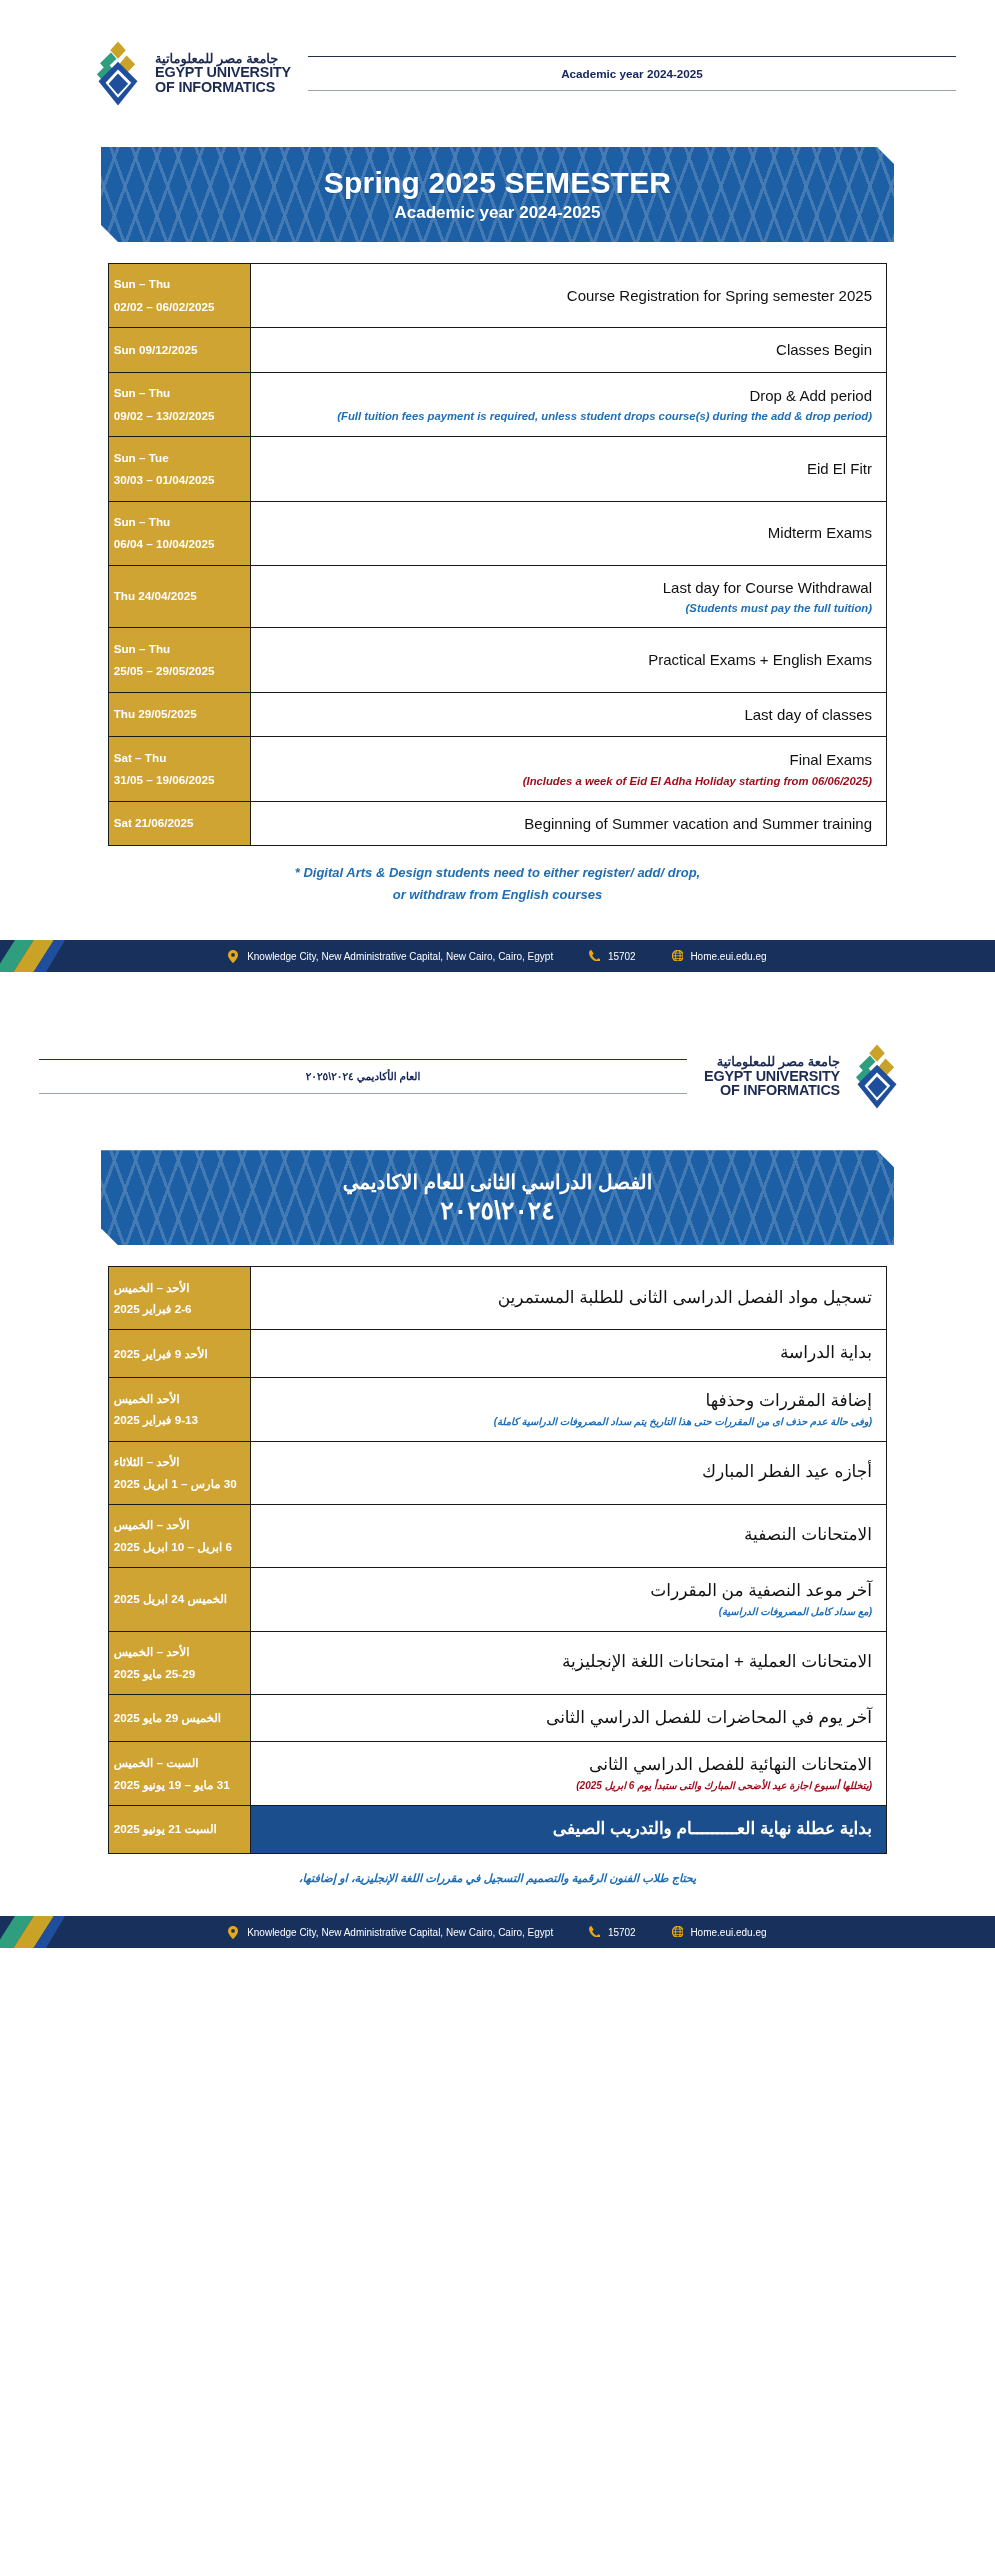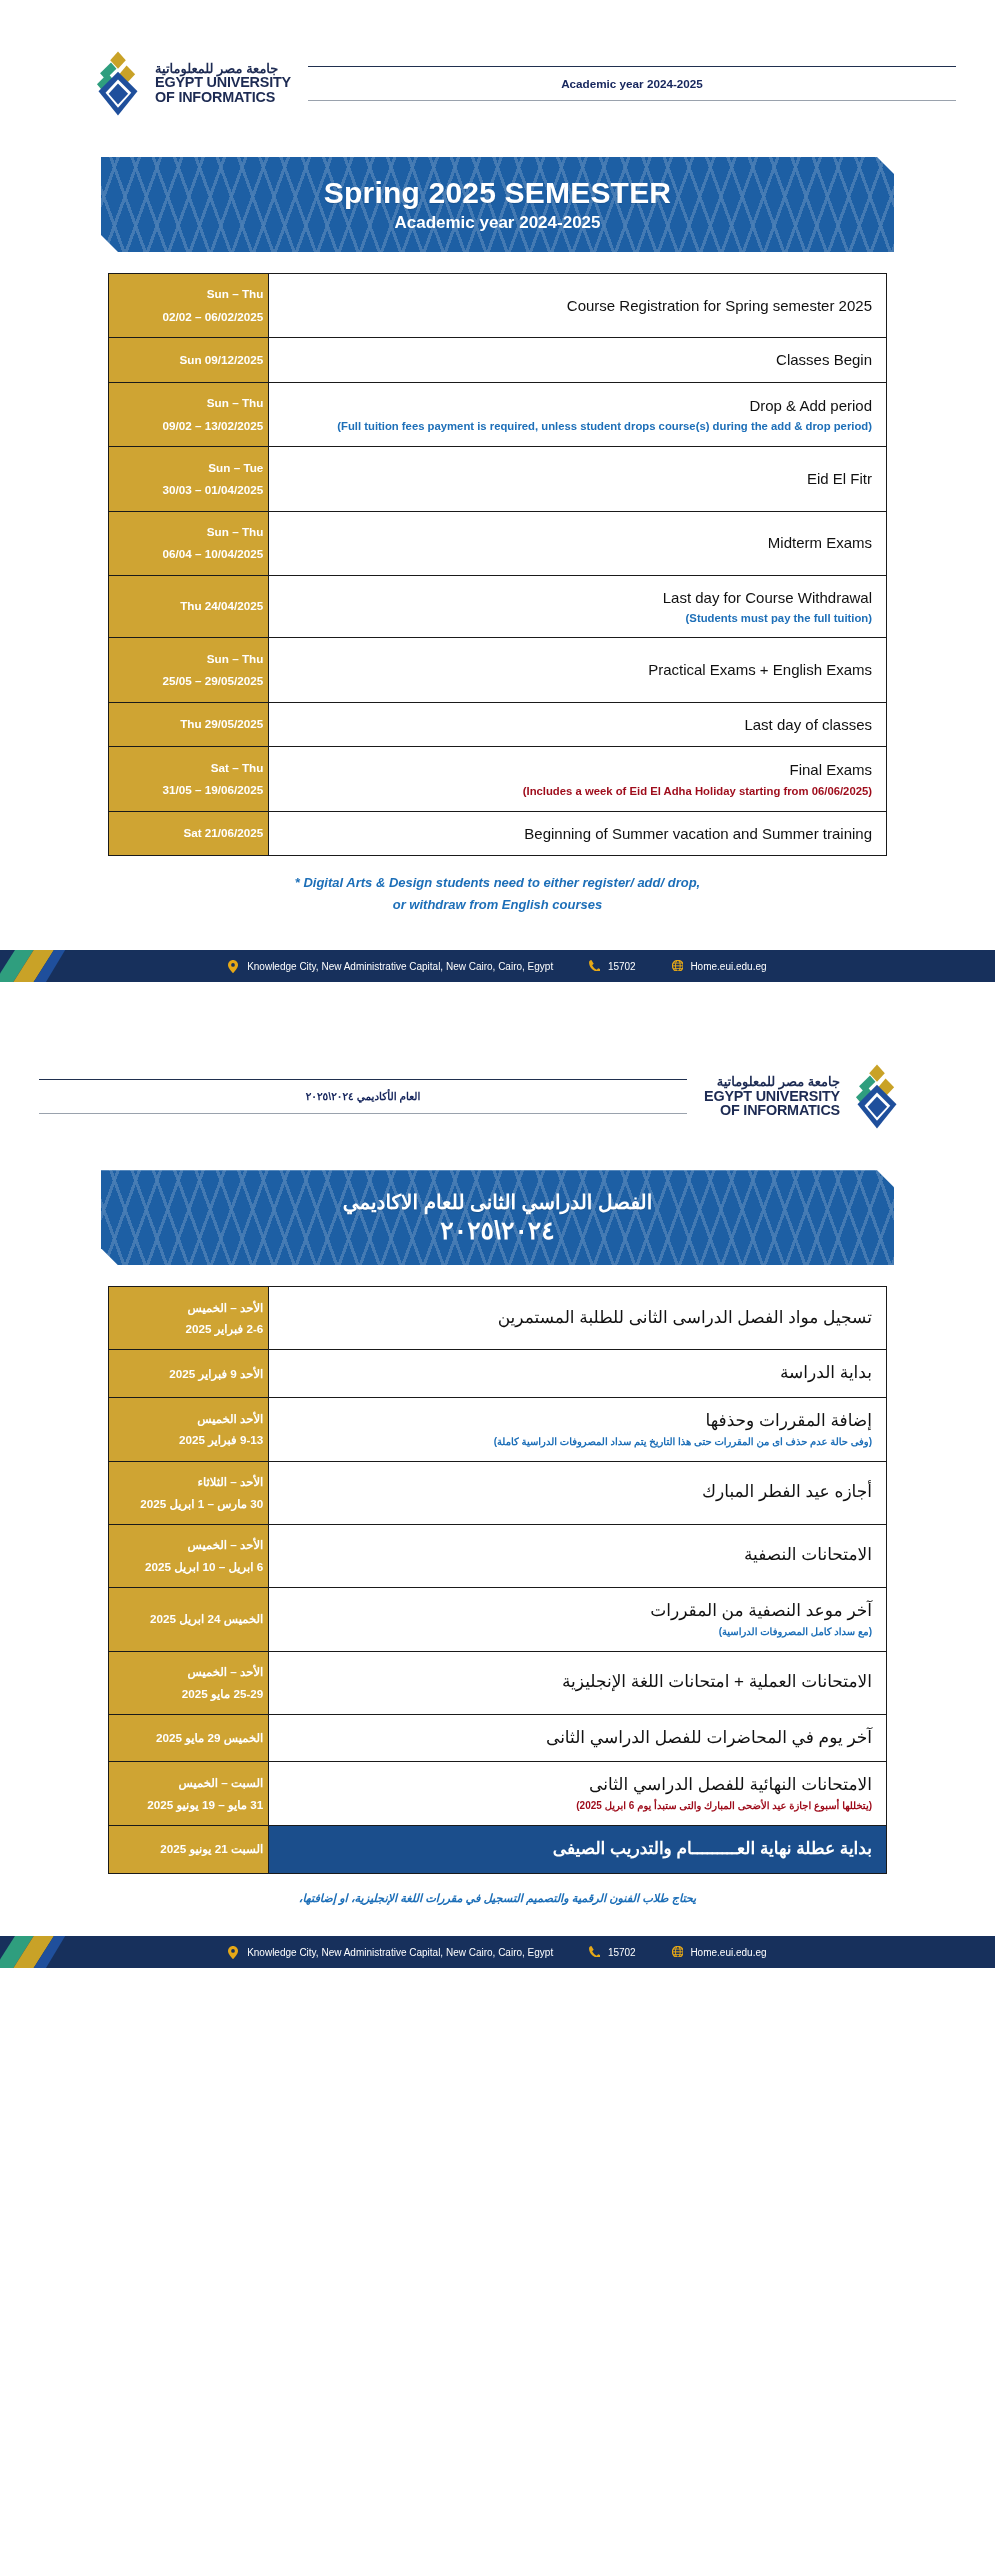--- a/index.html
+++ b/index.html
@@ -12,21 +12,20 @@
 
   .page { width: 995px; position: relative; background:#fff; }
 
   
   .letterhead {
     position: relative;
     height: 147px;
     display: flex;
     align-items: center;
     padding: 0 0 0 92px;
-    margin-top: 10px;
   }
   .letterhead.rtl { padding: 0 92px 0 0; flex-direction: row-reverse; }
 
   .logo-wrap { display: flex; align-items: center; gap: 11px; flex: 0 0 auto; }
   .logo-wrap.rtl { flex-direction: row-reverse; }
 
   .logo-mark { width: 52px; height: 67px; position: relative; flex: 0 0 auto; }
   .logo-mark svg { display:block; }
 
   .logo-text { line-height: 1.02; }
@@ -85,39 +84,39 @@
   .banner.rtl { direction: rtl; }
   .banner.rtl .banner-t1 { font-size: 20px; font-weight: bold; }
   .banner.rtl .banner-t2 { font-size: 25px; font-weight: bold; margin-top: 1.6px; letter-spacing: 3.1px; }
 
   
   .cal-wrap { padding: 17px 108px 0 108px; }
   .cal { width: 100%; border-collapse: collapse; table-layout: fixed; }
   .cal td { border: 1.2px solid #1a1a1a; vertical-align: middle; }
 
   .c-date {
-    width: 160px;
+    width: 142px;
     background: #cfa433;
     color: #ffffff;
-    text-align: right;
+    text-align: left;
     font-weight: bold;
     font-size: 11.7px;
     line-height: 1.9;
     padding: 9.4px 4.7px;
   }
   .c-date .l2 { display:block; }
   .c-desc {
     text-align: right;
     padding: 11px 14px;
     color: #111;
     margin-left: 32px;
   }
   .c-desc .main { font-size: 15px; line-height: 1.45; }
   .c-desc .note {
-    font-size: 11.3px; font-weight: bold;
+    font-size: 11.3px; font-style: italic; font-weight: bold;
     line-height: 1.45; margin-top: 1.6px; color: #1d6fb8;
   }
   .c-desc .note.red { color: #9e0b1a; }
 
   .footnote {
     text-align: center;
     color: #1d6fb8;
     font-style: italic;
     font-weight: bold;
     font-size: 13px;

